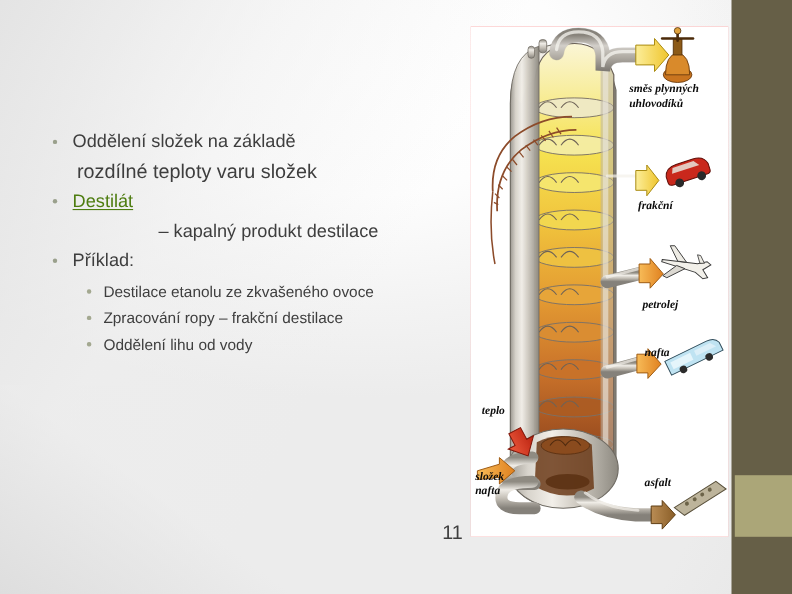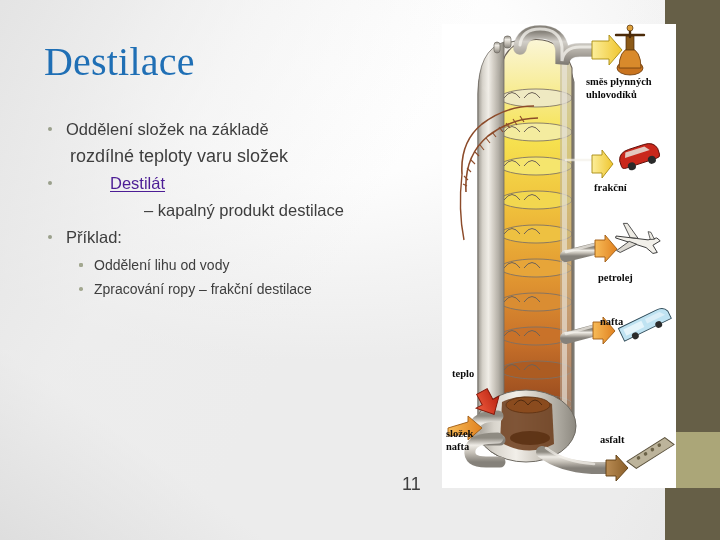--- a/index.html
+++ b/index.html
@@ -93,24 +93,23 @@
     border-radius: 50%;
     background: #9AA08C;
   }
   .cont {
     padding-left: 26px;
     font-size: 18px;
     line-height: 27px;
     color: #3E3E3E;
   }
   .link {
-    color: #4c1d95;
+    color: #4d7c0f;
     text-decoration: underline;
     text-underline-offset: 2px;
-    margin-left: 44px;
   }
   .dash {
     padding-left: 0px;
     font-size: 16.5px;
     line-height: 27px;
     color: #3E3E3E;
     white-space: nowrap;
     text-align: center;
   }
   .lvl2wrap {
@@ -139,25 +138,26 @@
     position: absolute;
     left: 402px;
     top: 474px;
     font-size: 18px;
     color: #3E3E3E;
   }
 
   
   .figure {
     position: absolute;
-    left: 442px;
+    left: 428px;
     top: 24px;
     width: 234px;
     height: 464px;
     background: #fca5a5;
+    font-style: italic;
   }
   .fig-svg { display:block; }
 
   .lab {
     position: absolute;
     font-family: "Liberation Serif", serif;
     font-weight: bold;
     font-size: 10.5px;
     line-height: 12.5px;
     color: #0B0B0B;
@@ -176,21 +176,20 @@
 
 <div class="slide">
 
   <div class="bg-base"></div>
   <div class="bg-diag"></div>
   <div class="bg-corner"></div>
 
   <div class="band-dark"></div>
   <div class="band-light"></div>
 
-  <div class="title">Destilace</div>
 
   <div class="body">
 
     <div class="lvl1">
       <span class="bullet"></span>
       <span>Oddělení složek na základě</span>
     </div>
 
     <div class="cont">rozdílné teploty varu složek</div>
 
@@ -202,28 +201,29 @@
     <div class="dash">– kapalný produkt destilace</div>
 
     <div class="lvl1">
       <span class="bullet"></span>
       <span>Příklad:</span>
     </div>
 
     <div class="lvl2wrap">
       <div class="lvl2">
         <span class="bullet2"></span>
+        <span>Destilace etanolu ze zkvašeného ovoce</span>
+      </div>
+      <div class="lvl2">
+        <span class="bullet2"></span>
+        <span>Zpracování ropy – frakční destilace</span>
       </div>
       <div class="lvl2">
         <span class="bullet2"></span>
         <span>Oddělení lihu od vody</span>
-      </div>
-      <div class="lvl2">
-        <span class="bullet2"></span>
-        <span>Zpracování ropy – frakční destilace</span>
       </div>
     </div>
 
   </div>
 
   <div class="page-num">11</div>
 
   <div class="figure">
 
     <svg class="fig-svg" width="234" height="464" viewBox="0 0 234 464">

